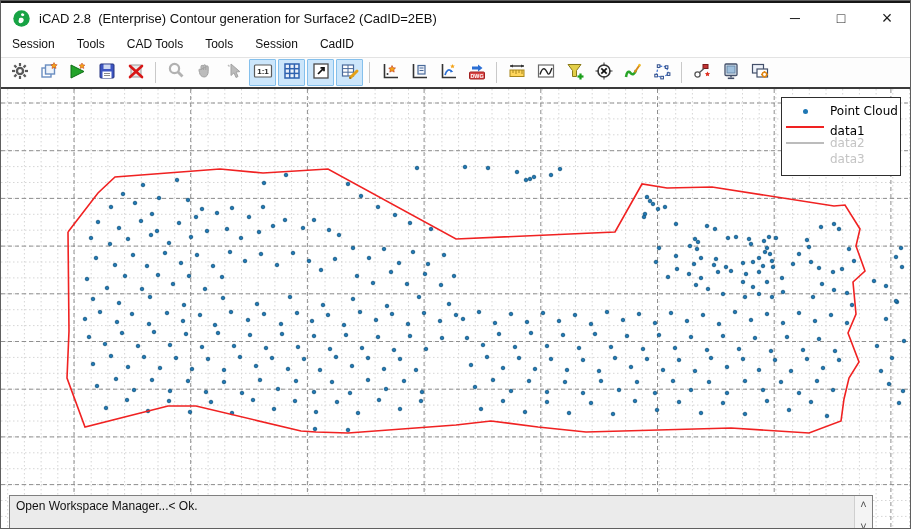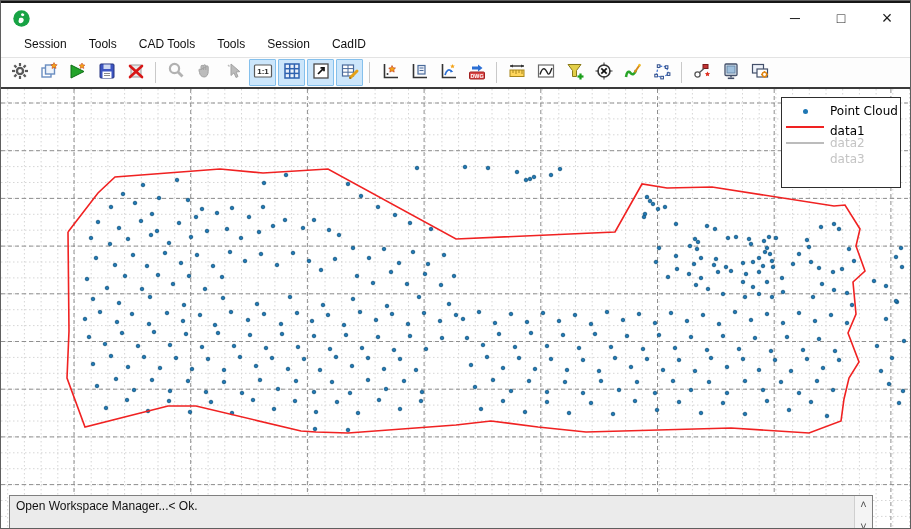--- a/index.html
+++ b/index.html
@@ -7,51 +7,52 @@
        font-family:"Liberation Sans",sans-serif;box-sizing:border-box;
        border:1px solid #5f5f5f}
   .titlebar{position:absolute;top:0;left:0;right:0;height:30px;background:#fff;
             border-top:2px solid #161616;display:flex;align-items:center}
   .app-icon{margin:0 9px 0 12px;width:17px;height:17px;flex:0 0 auto}
   .title-text{font-size:13px;color:#101010;white-space:pre}
   .win-controls{margin-left:auto;display:flex;height:100%}
   .win-btn{width:46px;height:100%;display:flex;align-items:center;justify-content:center;
            font-size:14px;color:#1a1a1a;cursor:default}
   .menubar{position:absolute;top:30px;left:0;right:0;height:26px;background:#fff;
-           border-bottom:1px solid #e3e3e3;display:flex;align-items:center;padding-left:12px}
+           border-bottom:1px solid #e3e3e3;display:flex;align-items:center;padding-left:0}
   .menu-item{font-size:12px;color:#101010;padding:4px 11px;cursor:default}
   .toolbar{position:absolute;top:57px;left:0;right:0;height:29px;background:#fdfdfd;
            border-bottom:2px solid #3a3a3a;display:flex;align-items:center;padding-left:4px}
   .tb-btn{width:25px;height:25px;display:flex;align-items:center;justify-content:center;
           border:1px solid transparent;border-radius:1px;margin:0 1px;flex:0 0 auto}
   .tb-btn.active{background:#cce6fb;border-color:#85c0ec}
   .tb-sep{width:1px;height:21px;background:#c9c9c9;margin:0 5px;flex:0 0 auto}
   .plot{position:absolute;top:88px;left:0;width:911px;height:441px;background:#fff}
   .legend{position:absolute;top:8px;right:11px;width:110px;background:#fff;
-          border:1px solid #2e2e2e;padding:5px 4px 20px 4px;
+          border:1px solid #2e2e2e;padding:5px 4px 8px 4px;
           font-family:"DejaVu Sans",sans-serif}
   .legend-row{display:flex;align-items:center;height:16px}
   .legend-marker{width:38px;display:flex;align-items:center;justify-content:center;flex:0 0 auto}
   .legend-label{font-size:12px;margin-left:6px;white-space:nowrap}
   .statusbox{position:absolute;left:8px;top:494px;width:864px;height:40px;background:#ebebeb;
              border:1px solid #7f7f7f;display:flex;box-sizing:border-box}
   .status-text{flex:1;font-size:12px;color:#111;padding:3px 6px}
   .status-scroll{width:17px;background:#f4f4f4;border-left:1px solid #cfcfcf;display:flex;
                  flex-direction:column;align-items:center;justify-content:space-between;padding:3px 0}
   .scroll-arrow{font-size:11px;color:#4d4d4d;line-height:10px;cursor:default}
 </style>
 </head>
 <body>
 
 <div class="titlebar">
   <svg class="app-icon" viewBox="0 0 17 17">
     <circle cx="8.5" cy="8.5" r="8.2" fill="#17a344"></circle>
     <path d="M9.6 3.2c1.5.3 2.2 1.5 1.4 2.4-.8.9-2.6.6-2.9-.5-.3-1 .4-2 1.5-1.9z" fill="#fff"></path>
     <path d="M6.1 8.2c2.3-.9 4.3-.4 4.6 1.4.3 1.9-1.4 3.8-3.2 3.6-1.6-.2-2.4-1.6-1.8-3 .4-1 .4-1.4.4-2z" fill="#fff"></path>
   </svg>
+  <span class="title-text">iCAD 2.8  (Enterprise) Contour generation for Surface2 (CadID=2EB)</span>
   <div class="win-controls">
       <div class="win-btn" style="font-size: 14px;">─</div>
       <div class="win-btn" style="font-size: 14px;">□</div>
       <div class="win-btn" style="font-size: 18px;">×</div>
     </div>
 </div>
 
 <div class="menubar">
     <div class="menu-item">Session</div>
     <div class="menu-item">Tools</div>

